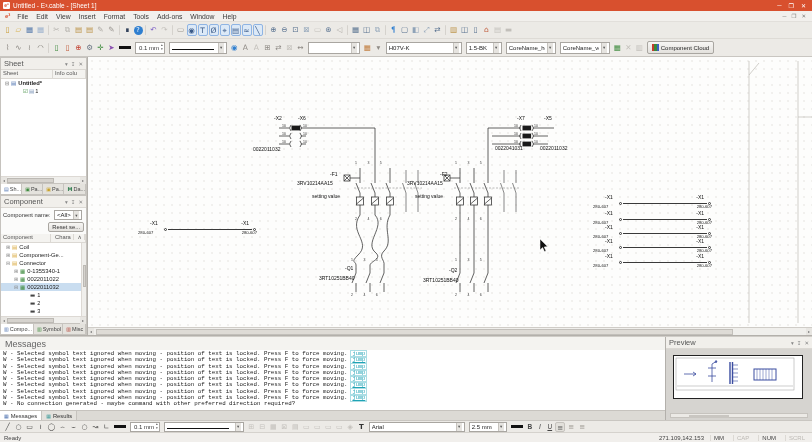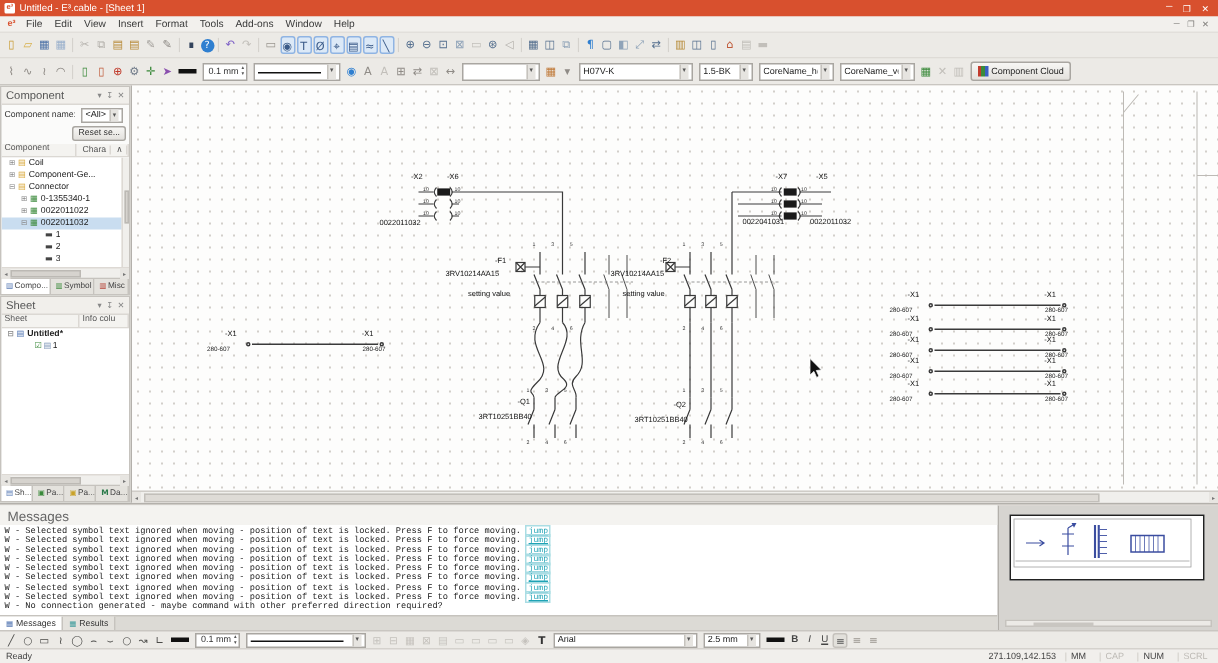--- a/index.html
+++ b/index.html
@@ -273,20 +273,78 @@
       </span>
     <span class="ccbtn">
       <span class="cc-ico"></span>
       <span>Component Cloud</span>
     </span>
   </div>
 
   <div class="main">
     <div class="sidebar">
 
+      <div class="panel p-sheet">
+        <div class="p-hdr">
+          <span class="p-title">Sheet</span>
+          <span class="p-btns">
+            <span>▾</span>
+            <span>↧</span>
+            <span>✕</span>
+          </span>
+        </div>
+        <div class="colhdr">
+          <span style="width:52px">Sheet</span>
+          <span style="flex:1">Info colu</span>
+        </div>
+        <div class="treearea">
+
+            <div class="trow2" style="padding-left:4px;font-weight:bold">
+              <i class="texp">⊟</i>
+              <i class="tico" style="color:#4a6fae">▤</i>
+              <i class="tico2"></i>
+              <span class="tlabel">Untitled*</span>
+            </div>
+
+            <div class="trow2" style="padding-left:16px">
+              <i class="texp"></i>
+              <i class="tico" style="color:#3d8b3d">☑</i>
+              <i class="tico2" style="color:#7a93b5">▤</i>
+              <span class="tlabel">1</span>
+            </div>
+          </div>
+        <div class="hscroll">
+          <span class="sb-arr" style="left:0">◂</span>
+          <span class="hthumb"></span>
+          <span class="sb-arr" style="right:0">▸</span>
+        </div>
+        <div class="tabsrow">
+
+            <span class="ptab" style="background:#fff">
+              <i style="color:#4a6fae">▤</i>
+              <span>Sh...</span>
+            </span>
+
+            <span class="ptab">
+              <i style="color:#3a8a3a">▣</i>
+              <span>Pa...</span>
+            </span>
+
+            <span class="ptab">
+              <i style="color:#c9a227">▣</i>
+              <span>Pa...</span>
+            </span>
+
+            <span class="ptab">
+              <i style="color:#2a7a4a;font-weight:bold">M</i>
+              <span>Da...</span>
+            </span>
+          </div>
+      </div>
+
       <div class="panel p-comp">
         <div class="p-hdr">
           <span class="p-title">Component</span>
           <span class="p-btns">
             <span>▾</span>
             <span>↧</span>
             <span>✕</span>
           </span>
         </div>
         <div class="nameRow">
@@ -393,78 +451,20 @@
             </span>
 
             <span class="ptab">
               <i style="color:#3a8a3a">▥</i>
               <span>Symbol</span>
             </span>
 
             <span class="ptab">
               <i style="color:#b23b2e">▥</i>
               <span>Misc</span>
-            </span>
-          </div>
-      </div>
-
-      <div class="panel p-sheet">
-        <div class="p-hdr">
-          <span class="p-title">Sheet</span>
-          <span class="p-btns">
-            <span>▾</span>
-            <span>↧</span>
-            <span>✕</span>
-          </span>
-        </div>
-        <div class="colhdr">
-          <span style="width:52px">Sheet</span>
-          <span style="flex:1">Info colu</span>
-        </div>
-        <div class="treearea">
-
-            <div class="trow2" style="padding-left:4px;font-weight:bold">
-              <i class="texp">⊟</i>
-              <i class="tico" style="color:#4a6fae">▤</i>
-              <i class="tico2"></i>
-              <span class="tlabel">Untitled*</span>
-            </div>
-
-            <div class="trow2" style="padding-left:16px">
-              <i class="texp"></i>
-              <i class="tico" style="color:#3d8b3d">☑</i>
-              <i class="tico2" style="color:#7a93b5">▤</i>
-              <span class="tlabel">1</span>
-            </div>
-          </div>
-        <div class="hscroll">
-          <span class="sb-arr" style="left:0">◂</span>
-          <span class="hthumb"></span>
-          <span class="sb-arr" style="right:0">▸</span>
-        </div>
-        <div class="tabsrow">
-
-            <span class="ptab" style="background:#fff">
-              <i style="color:#4a6fae">▤</i>
-              <span>Sh...</span>
-            </span>
-
-            <span class="ptab">
-              <i style="color:#3a8a3a">▣</i>
-              <span>Pa...</span>
-            </span>
-
-            <span class="ptab">
-              <i style="color:#c9a227">▣</i>
-              <span>Pa...</span>
-            </span>
-
-            <span class="ptab">
-              <i style="color:#2a7a4a;font-weight:bold">M</i>
-              <span>Da...</span>
             </span>
           </div>
       </div>
     </div>
 
     <div class="canvas">
       <svg width="724" height="270">
         <g stroke="#3a3a3a" stroke-width="0.8" fill="none">
 
           <path d="M191,71 H201 M191,79 H201 M191,87 H201"></path>
@@ -684,20 +684,28 @@
           </span>
 
           <span class="mtab">
             <i style="color:#3a9a9a">▦</i>
             <span>Results</span>
           </span>
         </div>
     </div>
 
     <div class="preview">
+      <div class="p-hdr">
+        <span class="p-title">Preview</span>
+        <span class="p-btns">
+          <span>▾</span>
+          <span>↧</span>
+          <span>✕</span>
+        </span>
+      </div>
       <div class="pv-body">
         <div class="pv-sheet">
           <svg width="128" height="42">
             <rect x="2" y="2" width="118" height="32" fill="none" stroke="#999" stroke-width="0.5"></rect>
             <path d="M3,30 H119" stroke="#999" stroke-width="0.5"></path>
             <g stroke="#3b4da0" fill="none" stroke-width="0.8">
               <path d="M10,18 h12 M19,16 l3,2 -3,2"></path>
               <path d="M38,8 V26 M34,12 h8 M34,20 h8 M38,8 l5,-3 M41,5 l2,0 -1,2 Z"></path>
               <path d="M56,6 V28 M58.5,6 V28" stroke-width="1.4"></path>
               <path d="M59,9 h5 M59,13 h5 M59,17 h5 M59,21 h5 M59,25 h5" stroke-width="0.6"></path>

